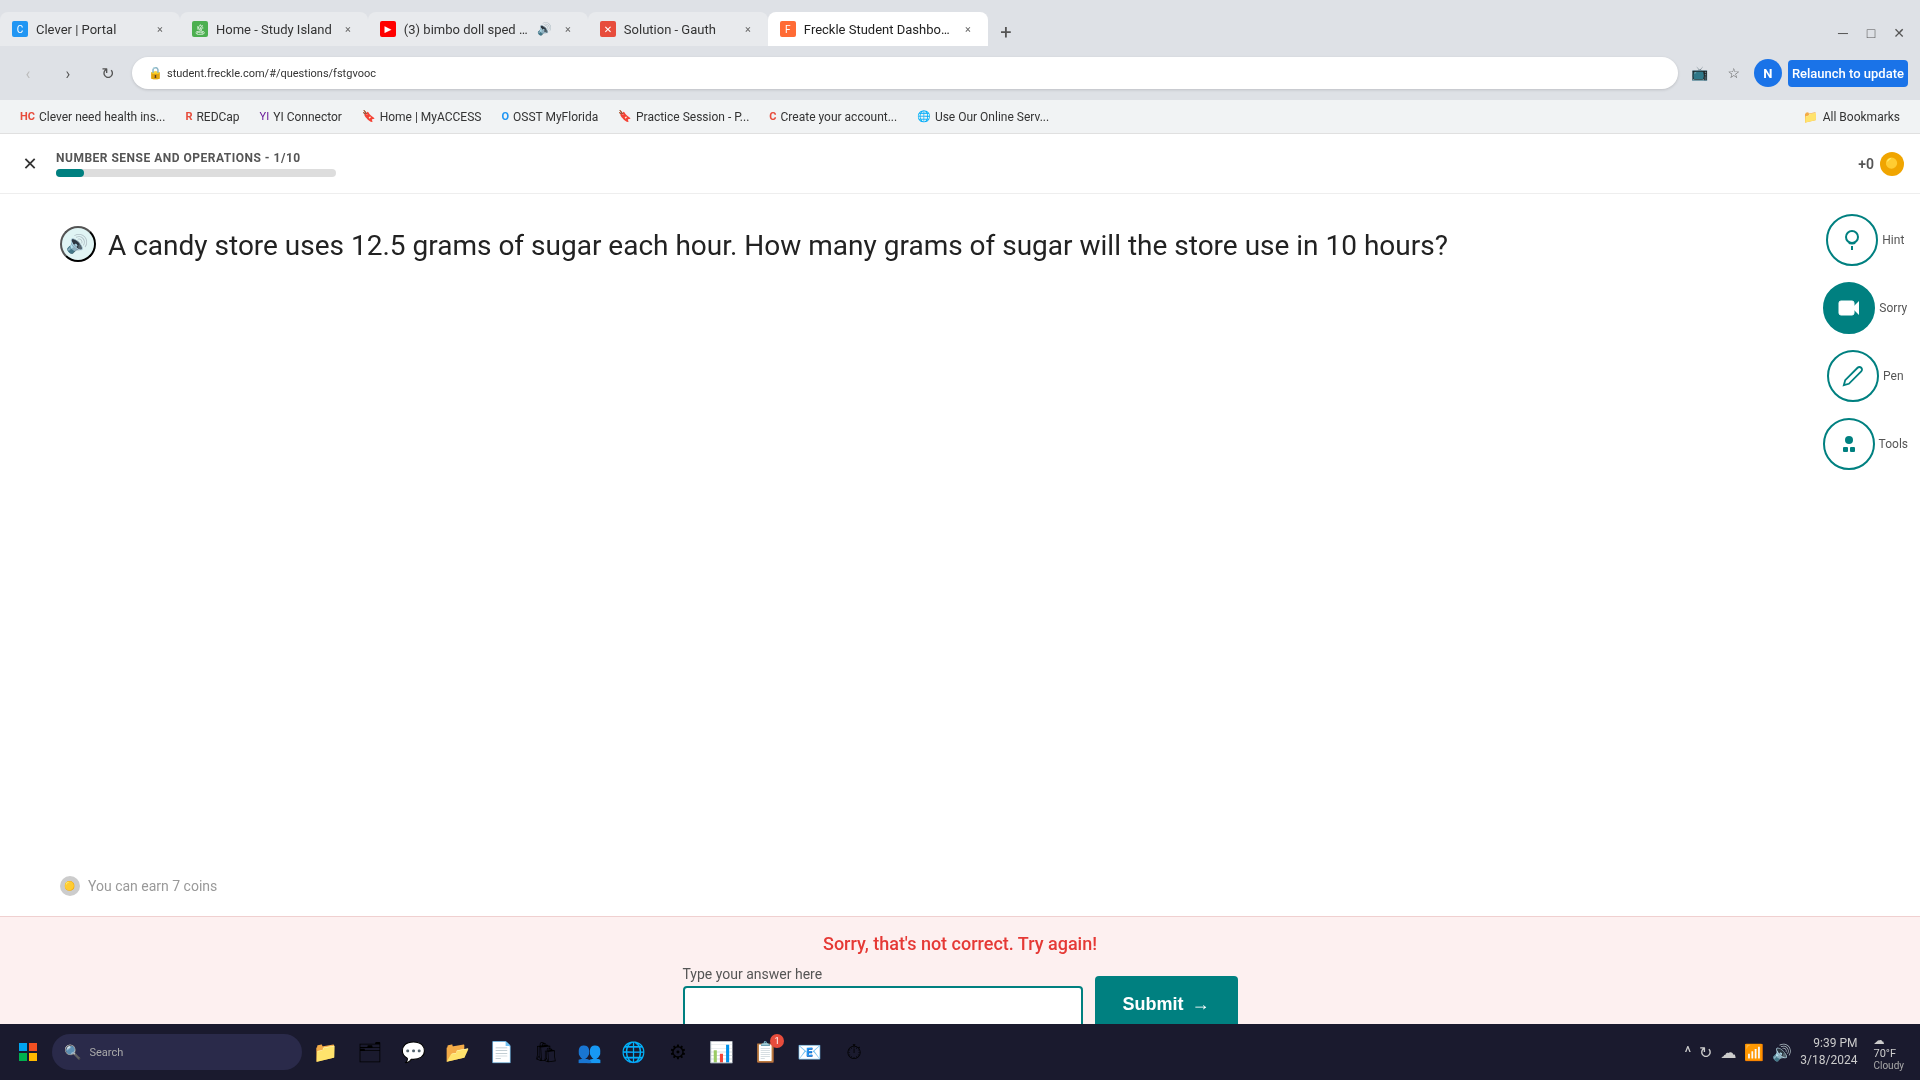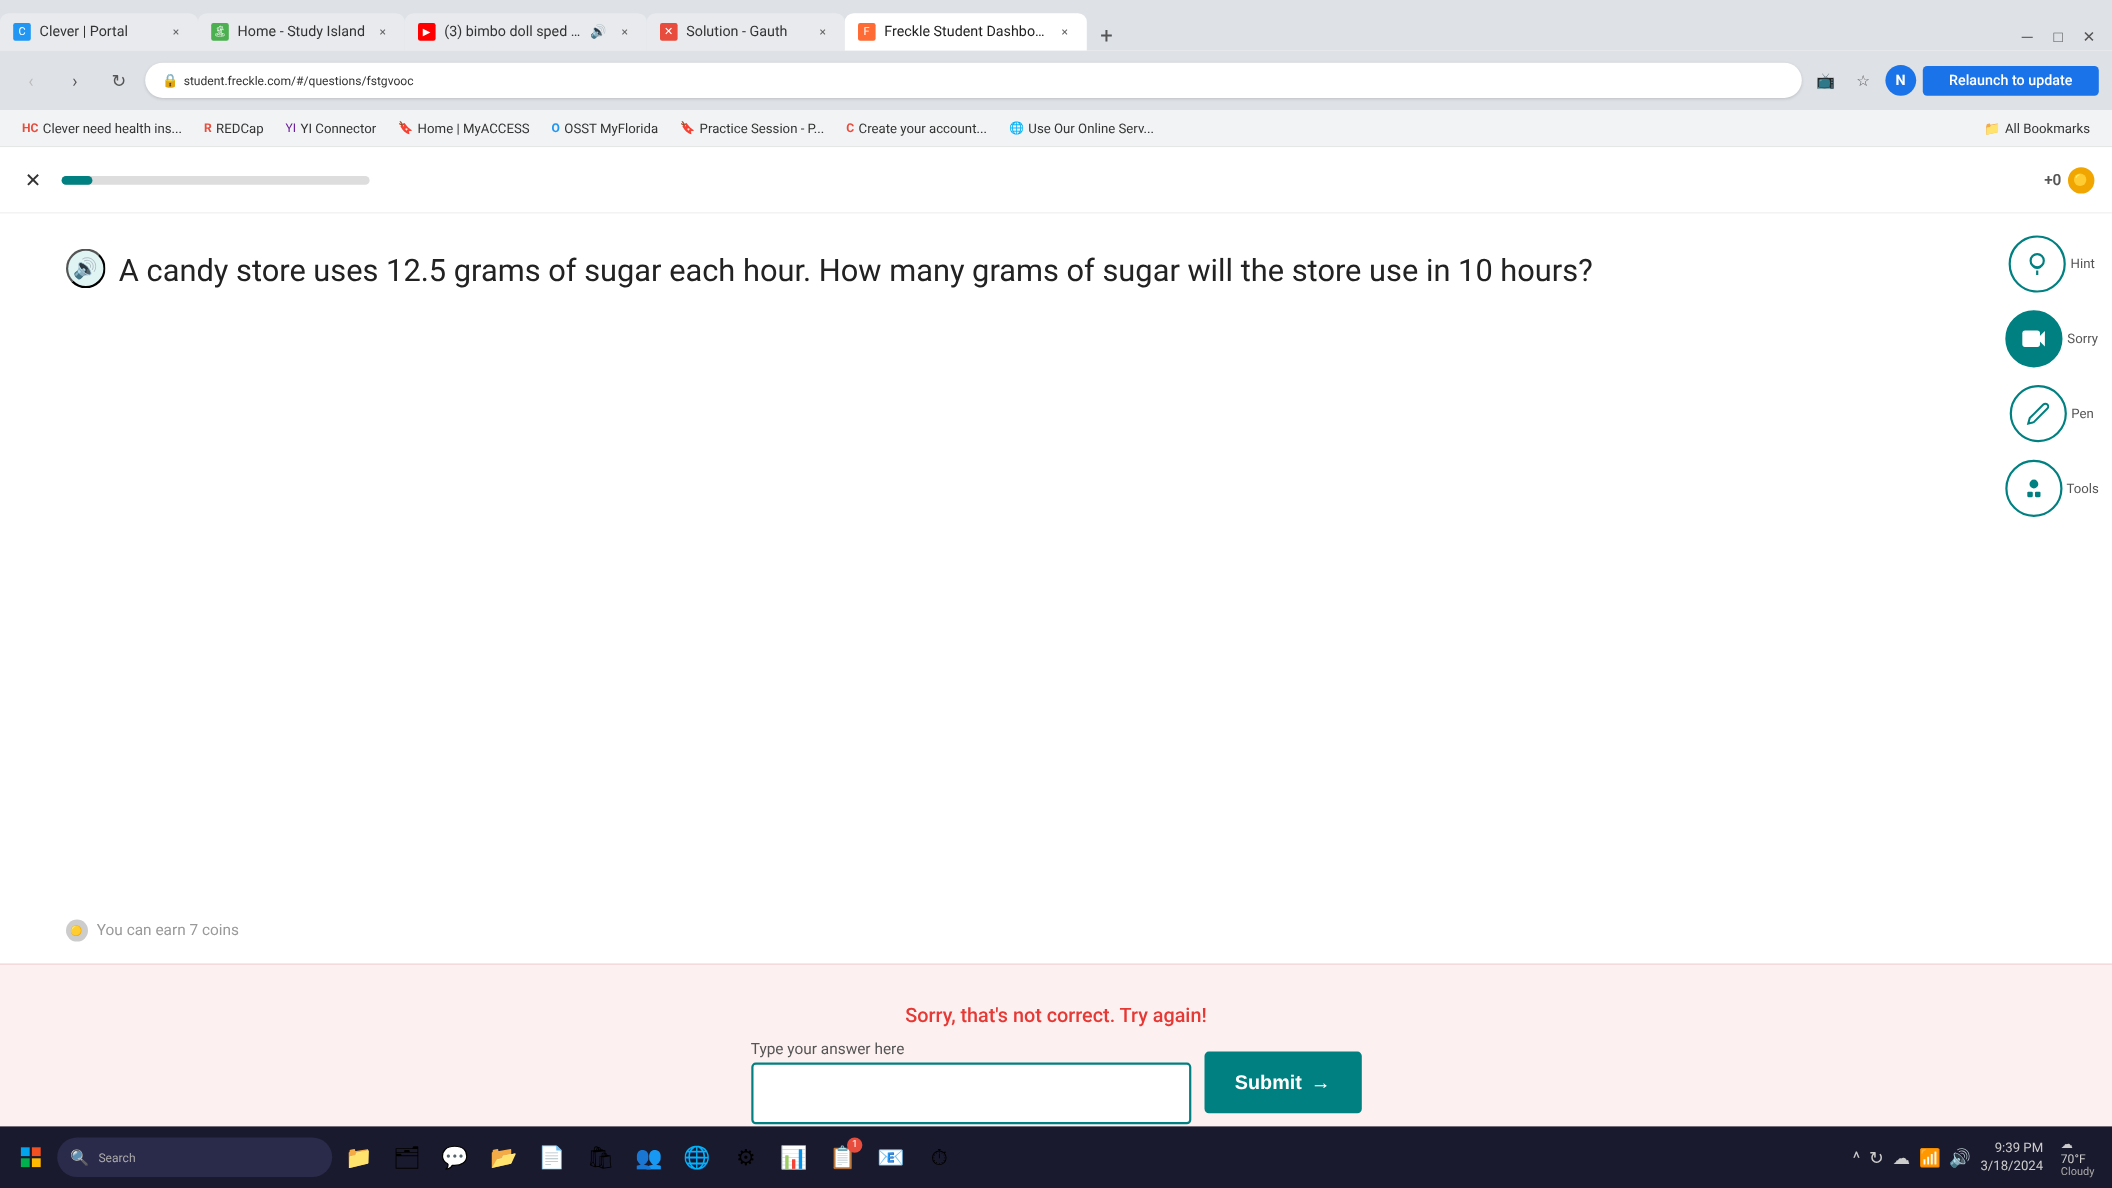--- a/index.html
+++ b/index.html
@@ -19,21 +19,21 @@
     .win-btn { width: 26px; height: 26px; border-radius: 4px; display: flex; align-items: center; justify-content: center; font-size: 14px; color: #555; cursor: pointer; }
 
     
     .address-bar { display: flex; align-items: center; background: #dee1e6; padding: 4px 12px; height: 54px; gap: 8px; }
     .nav-btn { width: 32px; height: 32px; border-radius: 50%; display: flex; align-items: center; justify-content: center; font-size: 16px; color: #555; cursor: pointer; }
     .nav-btn.disabled { color: #bbb; cursor: default; }
     .address-input { flex: 1; height: 32px; border-radius: 16px; background: #fff; border: none; padding: 0 16px; font-size: 14px; color: #333; display: flex; align-items: center; box-shadow: 0 1px 3px rgba(0,0,0,0.15); }
     .address-text { flex: 1; font-size: 11px; color: #333; white-space: nowrap; overflow: hidden; text-overflow: ellipsis; }
     .address-icons { display: flex; align-items: center; gap: 6px; }
     .addr-icon { width: 28px; height: 28px; border-radius: 50%; display: flex; align-items: center; justify-content: center; font-size: 14px; color: #555; cursor: pointer; }
-    .relaunch-btn { background: #1a73e8; color: #fff; border-radius: 4px; padding: 6px 24px; font-size: 13px; font-weight: 500; cursor: pointer; white-space: nowrap; }
+    .relaunch-btn { background: #1a73e8; color: #fff; border-radius: 4px; padding: 6px 4px; font-size: 13px; font-weight: 500; cursor: pointer; white-space: nowrap; }
     .profile-icon { width: 28px; height: 28px; border-radius: 50%; background: #1a73e8; color: #fff; display: flex; align-items: center; justify-content: center; font-size: 13px; font-weight: bold; }
 
     
     .bookmarks-bar { display: flex; align-items: center; background: #f1f3f4; border-bottom: 1px solid #e0e0e0; padding: 0 12px; height: 34px; gap: 4px; font-size: 12px; color: #333; }
     .bookmark-item { display: flex; align-items: center; gap: 4px; padding: 4px 8px; border-radius: 4px; cursor: pointer; white-space: nowrap; }
     .bookmarks-spacer { flex: 1; }
     .all-bookmarks { display: flex; align-items: center; gap: 4px; padding: 4px 8px; border-radius: 4px; cursor: pointer; }
 
     
     .content-area { height: calc(1080px - 100px - 56px); background: #fff; position: relative; display: flex; flex-direction: column; }
@@ -57,21 +57,21 @@
     .coin-small { width: 20px; height: 20px; border-radius: 50%; background: #ccc; display: flex; align-items: center; justify-content: center; font-size: 9px; }
 
     
     .right-sidebar { position: absolute; right: 0; top: 0; display: flex; flex-direction: column; align-items: center; gap: 16px; padding: 20px 12px; }
     .tool-btn { display: flex; align-items: center; gap: 4px; cursor: pointer; }
     .tool-icon { width: 52px; height: 52px; border-radius: 50%; border: 2px solid #008080; display: flex; align-items: center; justify-content: center; font-size: 22px; color: #008080; background: #fff; }
     .tool-icon.filled { background: #008080; color: #fff; }
     .tool-label { font-size: 12px; color: #555; }
 
     
-    .answer-area { background: #fdf0f0; padding: 36px; border-top: 1px solid #f0d0d0; }
+    .answer-area { background: #fdf0f0; padding: 16px; border-top: 1px solid #f0d0d0; }
     .error-message { color: #e53935; font-size: 18px; text-align: center; margin-bottom: 12px; font-weight: 500; }
     .answer-input-row { display: flex; align-items: center; justify-content: center; gap: 12px; }
     .answer-label { font-size: 14px; color: #555; margin-bottom: 4px; }
     .answer-input-wrapper { display: flex; flex-direction: column; }
     .answer-input { width: 400px; height: 56px; border: 2px solid #008080; border-radius: 4px; padding: 0 16px; font-size: 18px; outline: none; background: #fff; }
     .submit-btn { height: 56px; padding: 0 28px; background: #008080; color: #fff; border: none; border-radius: 4px; font-size: 18px; font-weight: 600; cursor: pointer; display: flex; align-items: center; gap: 8px; }
 
     
     .taskbar { height: 56px; background: #1a1a2e; display: flex; align-items: center; padding: 0 8px; gap: 4px; position: absolute; bottom: 0; left: 0; right: 0; }
     .taskbar-start { width: 40px; height: 40px; display: flex; align-items: center; justify-content: center; cursor: pointer; }
@@ -190,20 +190,21 @@
     <span>📁</span>
     <span>All Bookmarks</span>
   </div>
 </div>
 
 <div class="content-area">
 
   <div class="question-header">
     <div class="close-btn">✕</div>
     <div class="progress-section">
+      <div class="progress-label">NUMBER SENSE AND OPERATIONS - 1/10</div>
       <div class="progress-bar-bg">
         <div class="progress-bar-fill" style="width: 10%;"></div>
       </div>
     </div>
     <div class="score-badge">
       <span>+0</span>
       <div class="coin-icon">🟡</div>
     </div>
   </div>
 

